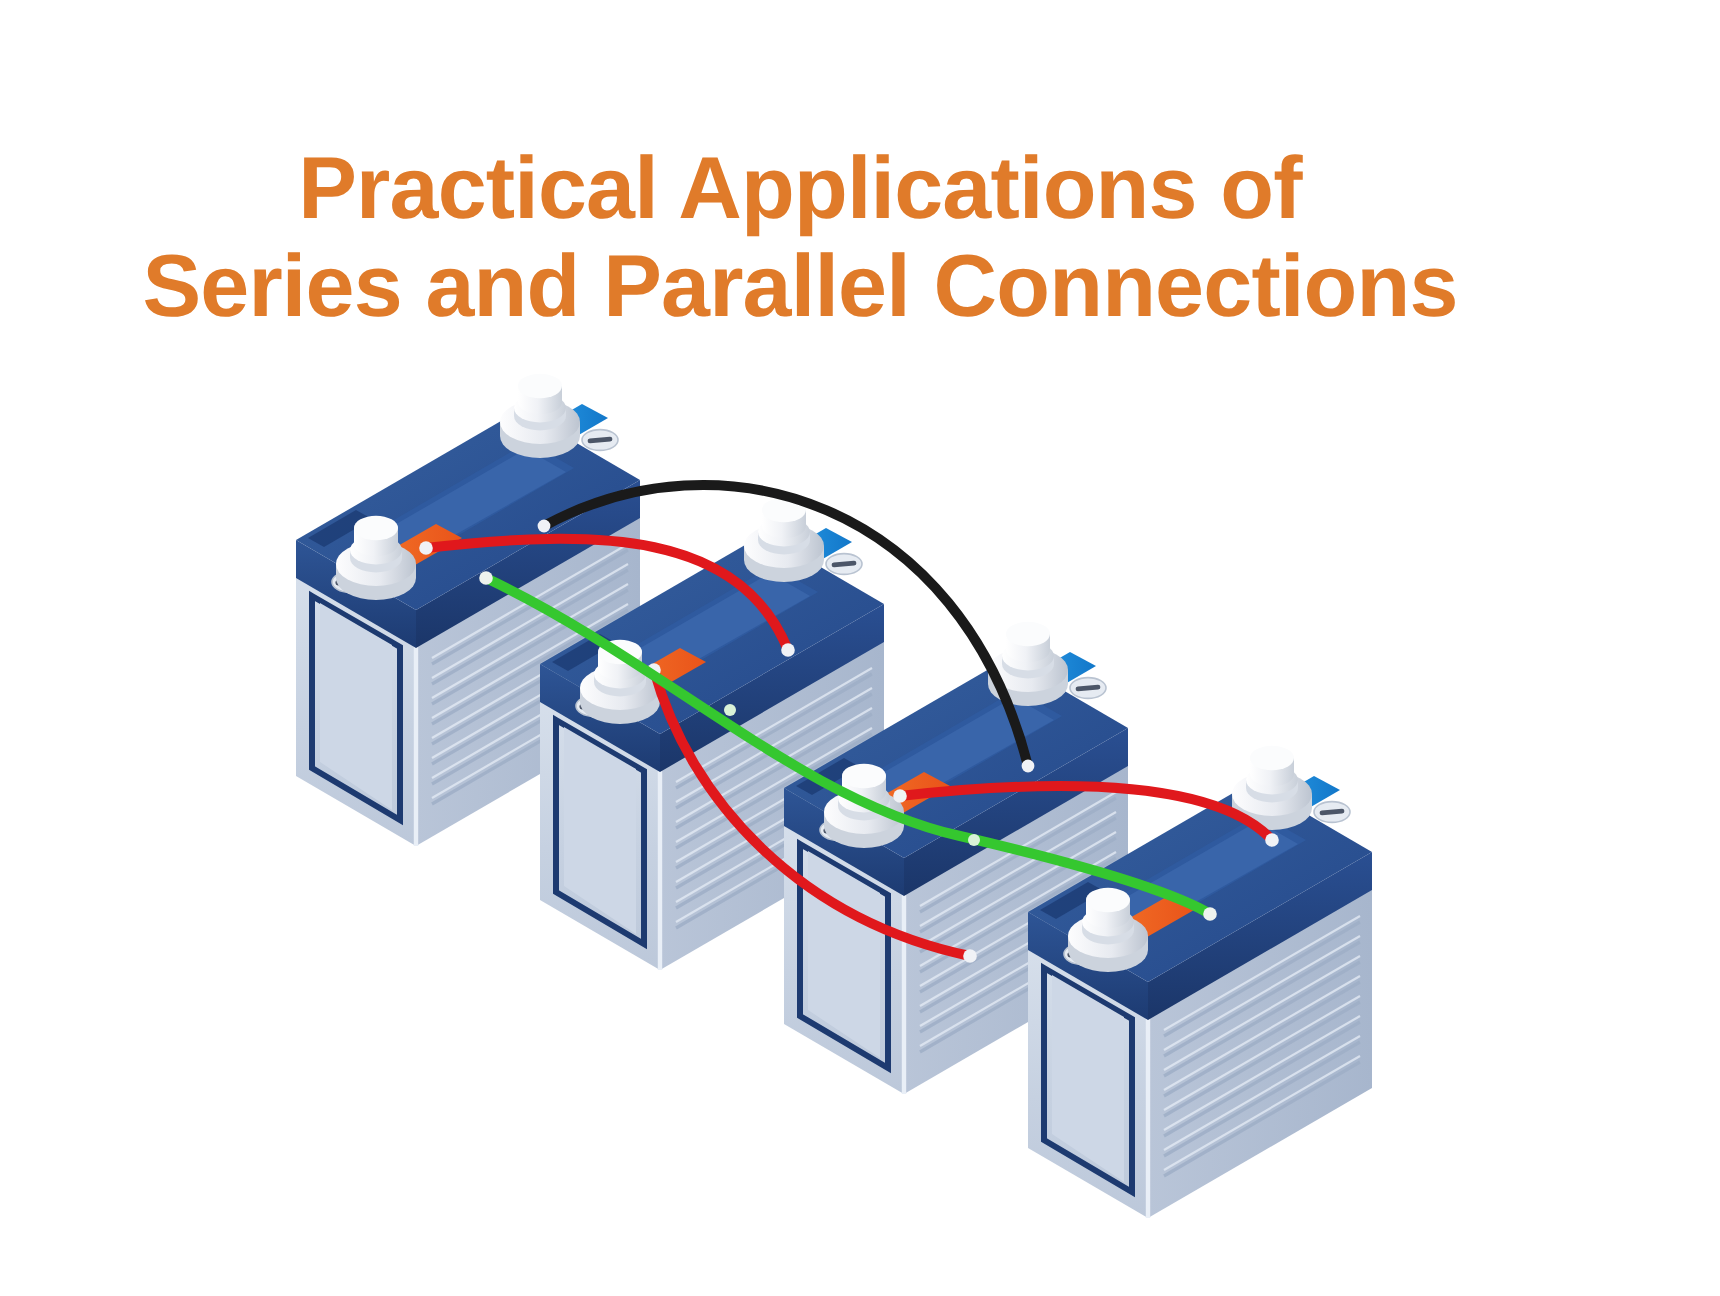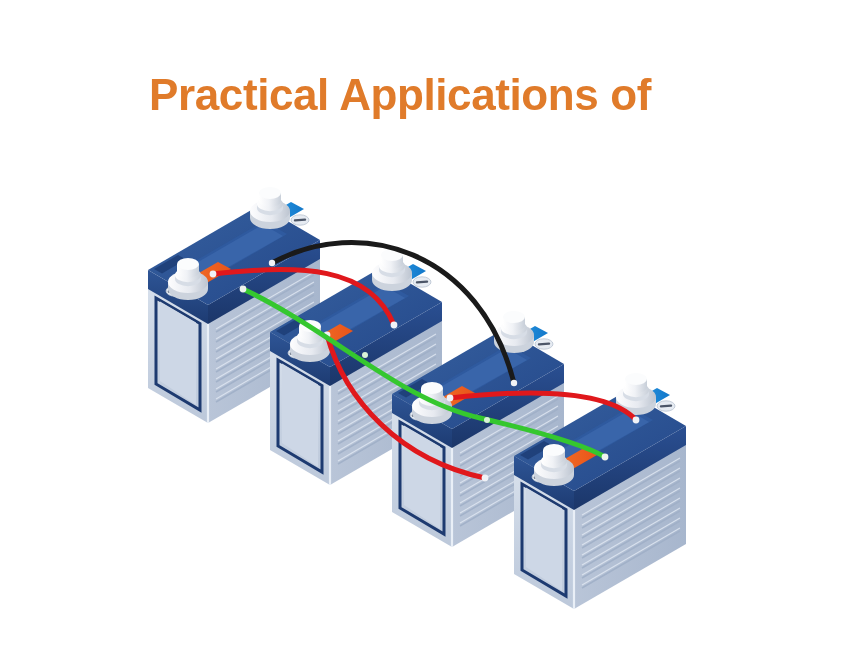--- a/index.html
+++ b/index.html
@@ -39,20 +39,21 @@
     height: 648px;
   }
 </style>
 </head>
 <body>
 
 <div id="page">
 
   <div id="title-block">
     <span class="title-line">Practical Applications of</span>
+    <span class="title-line">Series and Parallel Connections</span>
   </div>
 
   <svg id="illustration" viewBox="0 0 860 648">
     <defs>
 
       <linearGradient id="gCaseFront" x1="0" y1="0" x2="0" y2="1">
         <stop offset="0%" stop-color="#d6dfeb"></stop>
         <stop offset="55%" stop-color="#c6d1e1"></stop>
         <stop offset="100%" stop-color="#bcc8da"></stop>
       </linearGradient>

